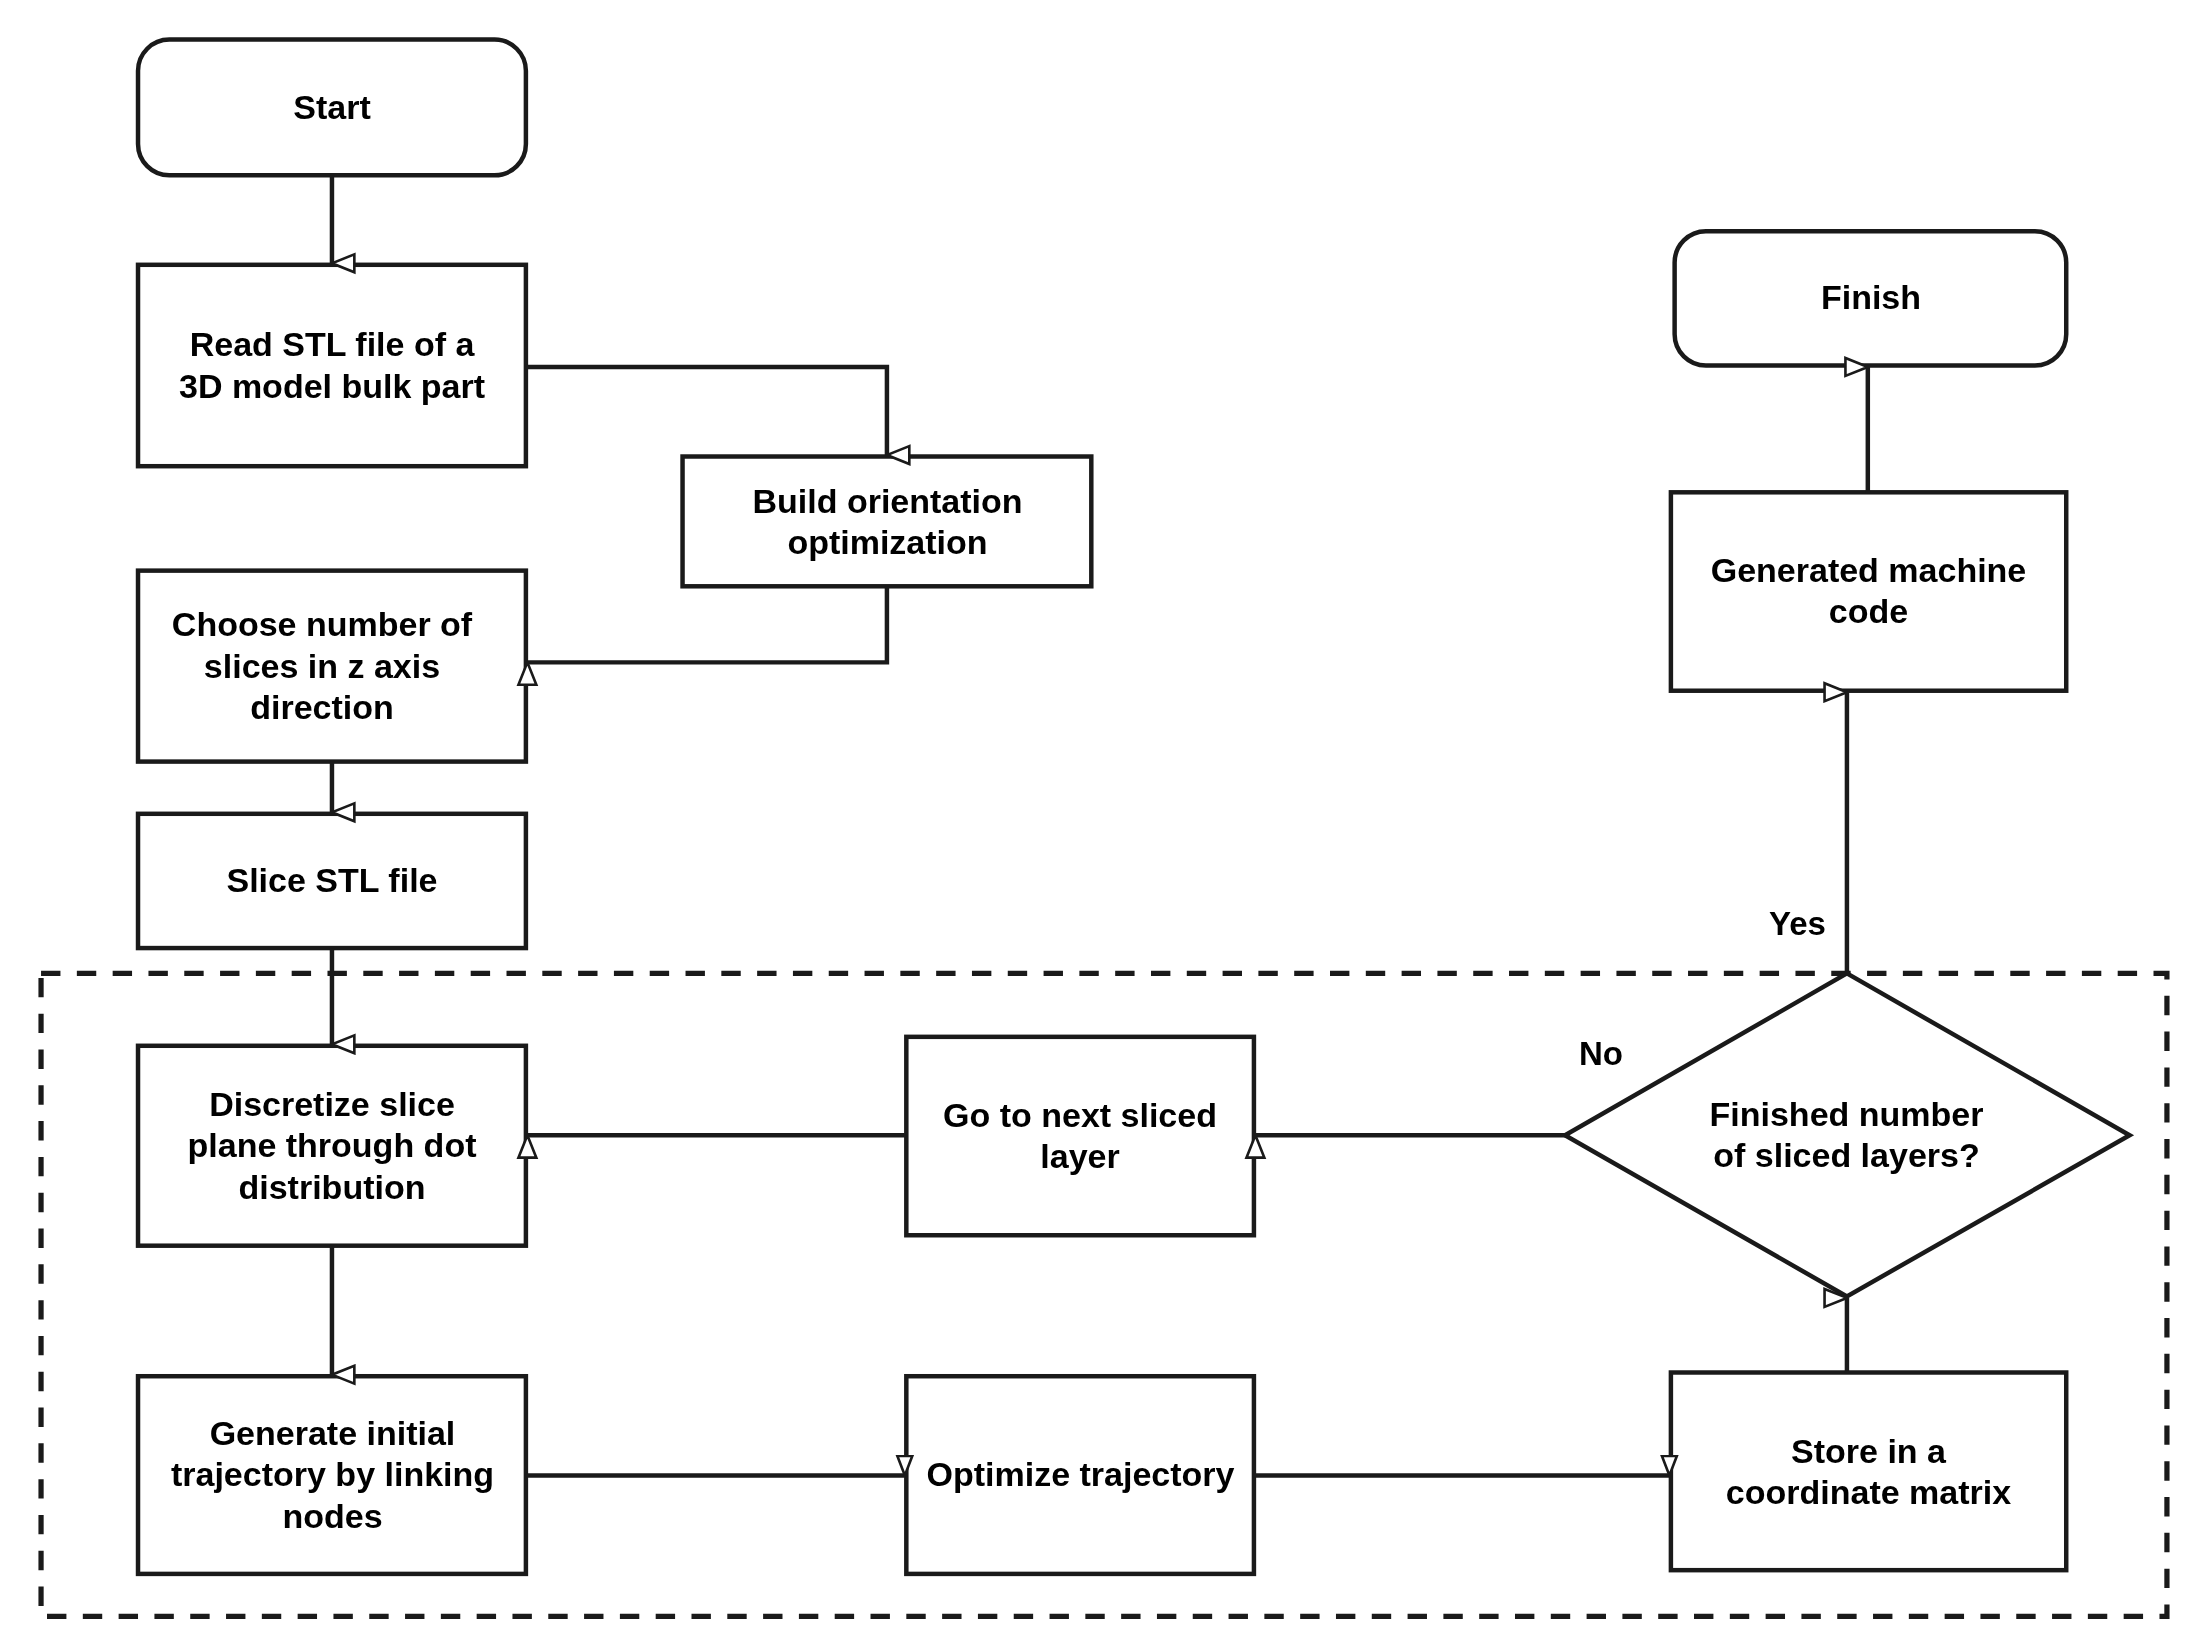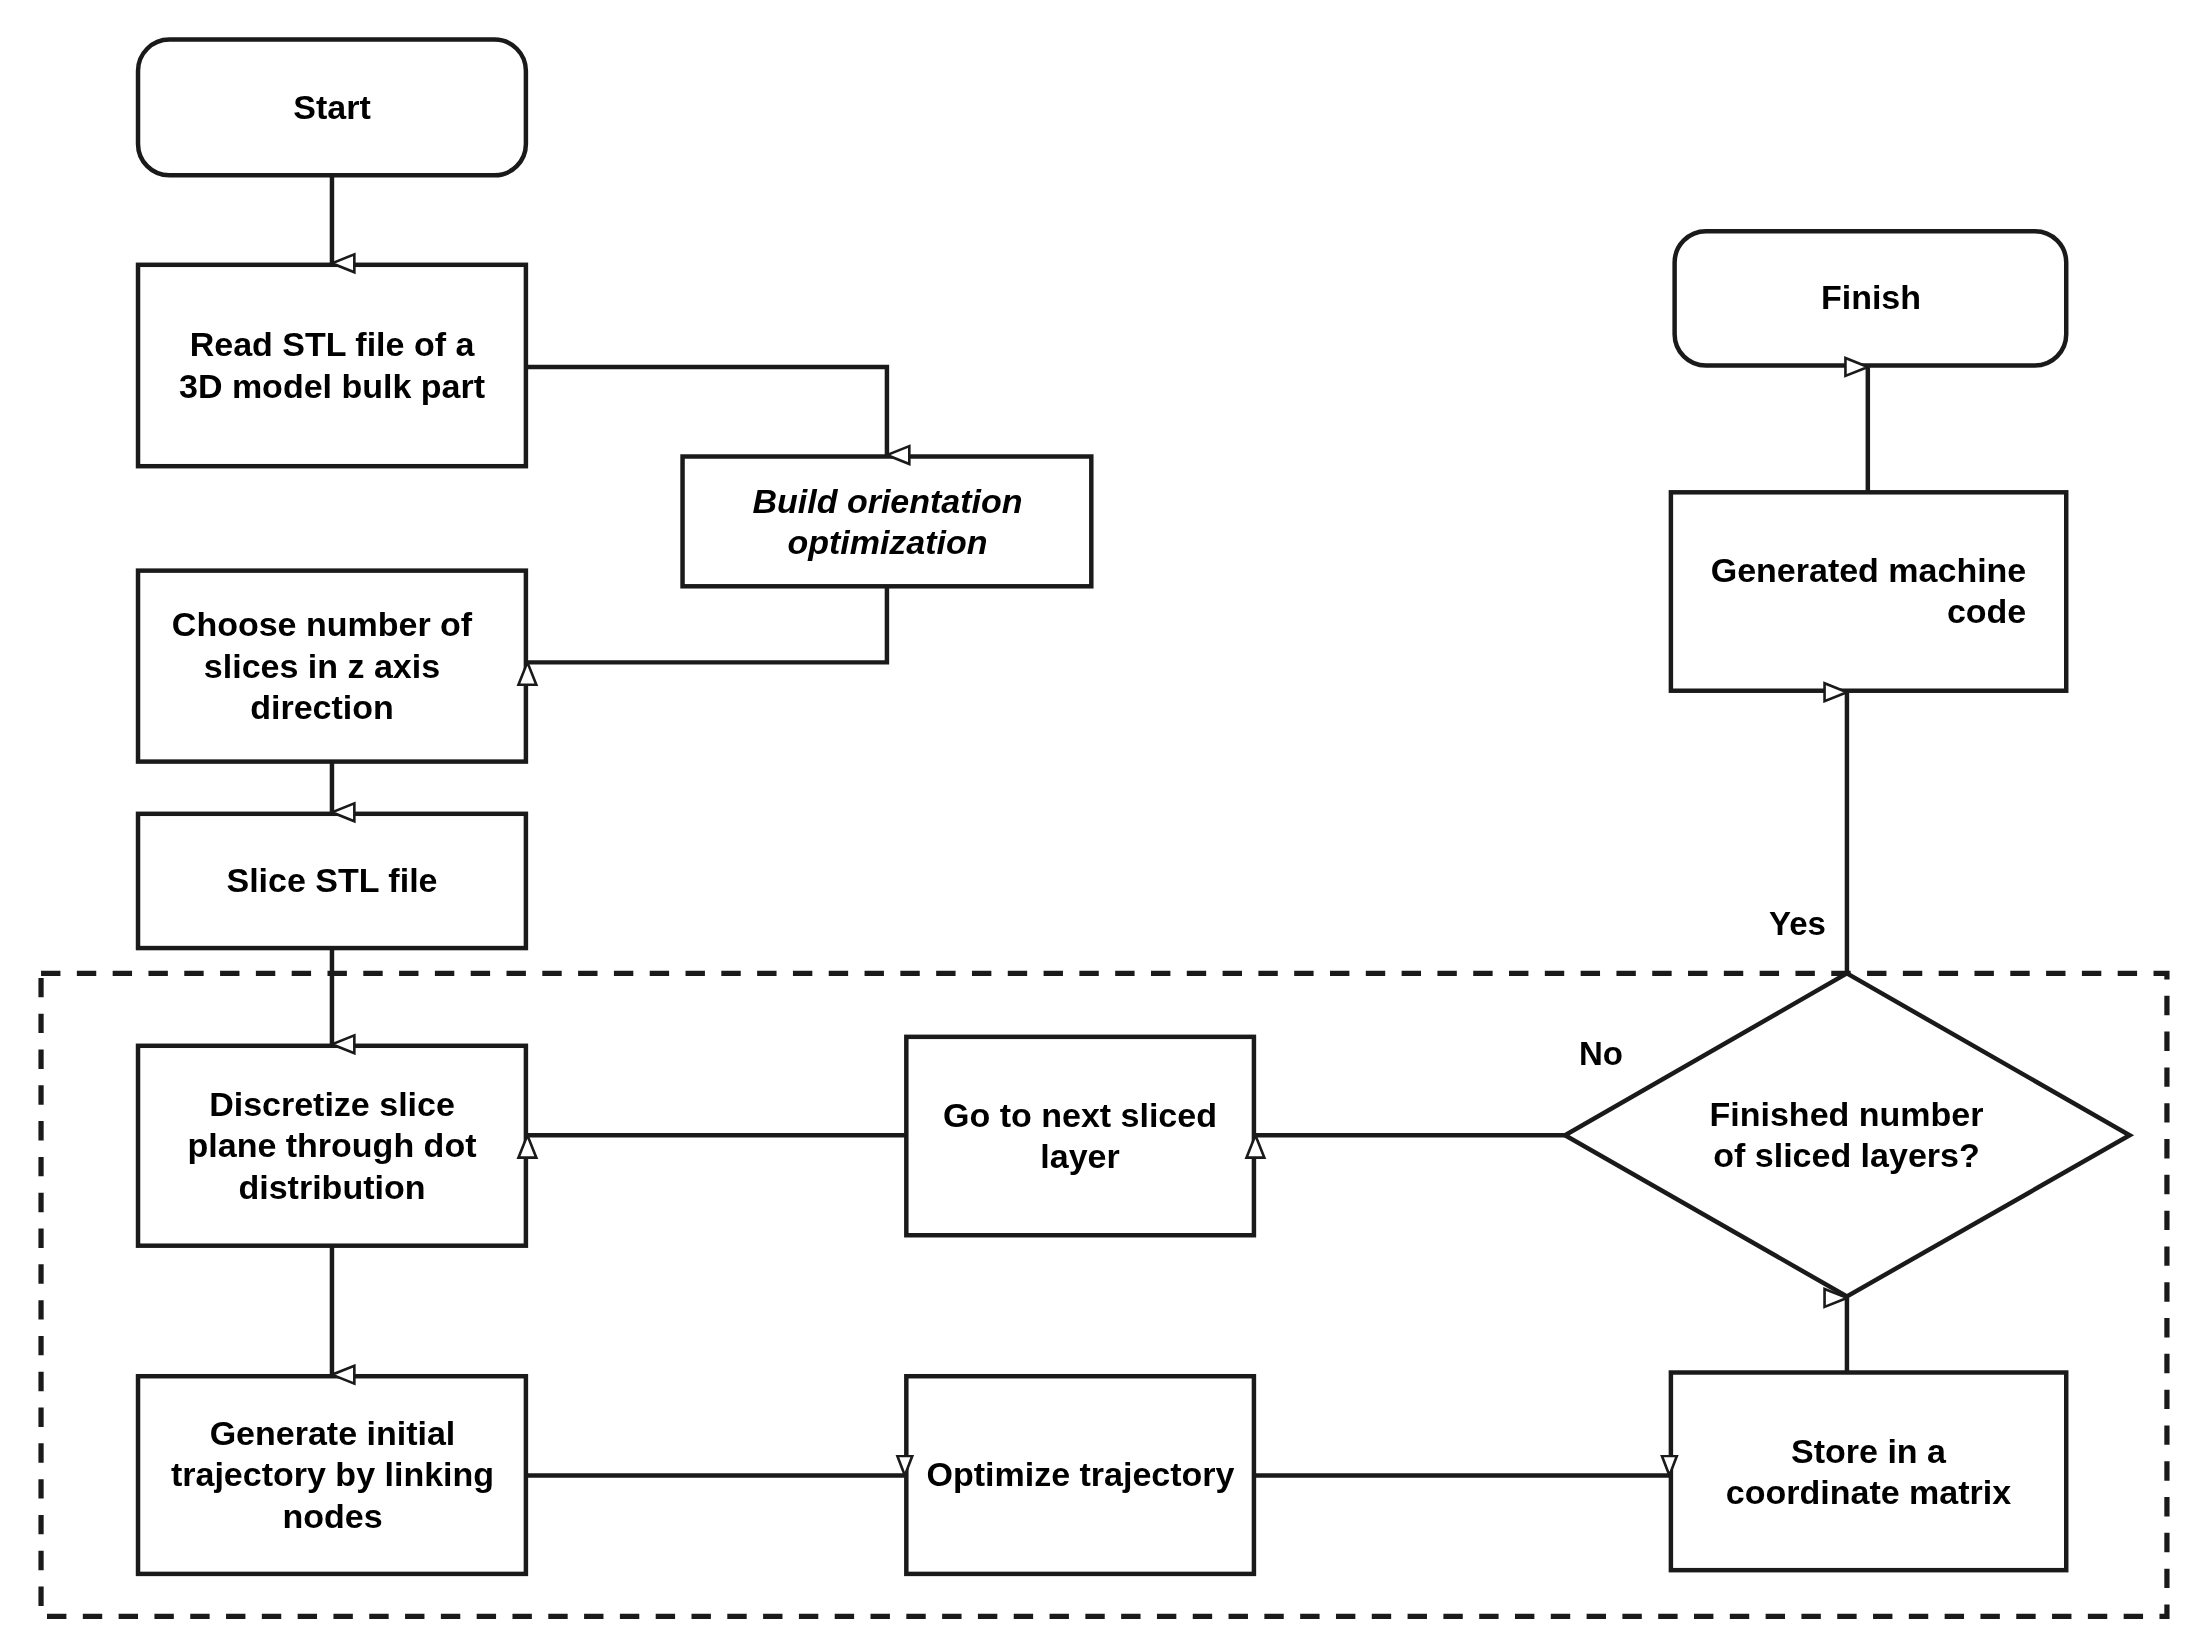--- a/index.html
+++ b/index.html
@@ -114,21 +114,21 @@
     <path d="M 2476 1305 L 2476 928" fill="none" stroke="#1a1a1a" stroke-width="6" marker-end="url(#ohead-up)"></path>
 
     <path d="M 2504 660 L 2504 492" fill="none" stroke="#1a1a1a" stroke-width="6" marker-end="url(#ohead-up)"></path>
   </svg>
 
   <div class="node-label" style="left:138px; top:40px; width:388px; height:136px; font-size:34px;">Start</div>
 
   <div class="node-label" style="left:138px; top:265px; width:388px; height:201px; font-size:34px;">Read STL file of a
 3D model bulk part</div>
 
-  <div class="node-label" style="left:683px; top:457px; width:409px; height:130px; font-size:34px;font-style:italic;">Build orientation
+  <div class="node-label" style="left:683px; top:457px; width:409px; height:130px; font-size:34px;">Build orientation
 optimization</div>
 
   <div class="node-label" style="left:128px; top:571px; width:388px; height:191px; font-size:34px;">Choose number of
 slices in z axis
 direction</div>
 
   <div class="node-label" style="left:138px; top:814px; width:388px; height:134px; font-size:34px;">Slice STL file</div>
 
   <div class="node-label" style="left:138px; top:1046px; width:388px; height:200px; font-size:34px;">Discretize slice
 plane through dot
@@ -142,21 +142,21 @@
 
   <div class="node-label" style="left:131px; top:1376px; width:403px; height:198px; font-size:34px;">Generate initial
 trajectory by linking
 nodes</div>
 
   <div class="node-label" style="left:899px; top:1376px; width:363px; height:198px; font-size:34px;">Optimize trajectory</div>
 
   <div class="node-label" style="left:1671px; top:1373px; width:395px; height:198px; font-size:34px;">Store in a
 coordinate matrix</div>
 
-  <div class="node-label" style="left:1667px; top:492px; width:403px; height:198px; font-size:34px;text-align:right;">Generated machine
+  <div class="node-label" style="left:1667px; top:492px; width:403px; height:198px; font-size:34px;">Generated machine
 code</div>
 
   <div class="node-label" style="left:1675px; top:231px; width:392px; height:134px; font-size:34px;">Finish</div>
 
   <div class="edge-label" style="left:1738px; top:907px;margin-left:31px;">Yes</div>
 
   <div class="edge-label" style="left:1579px; top:1037px;">No</div>
 
 </div>
 

